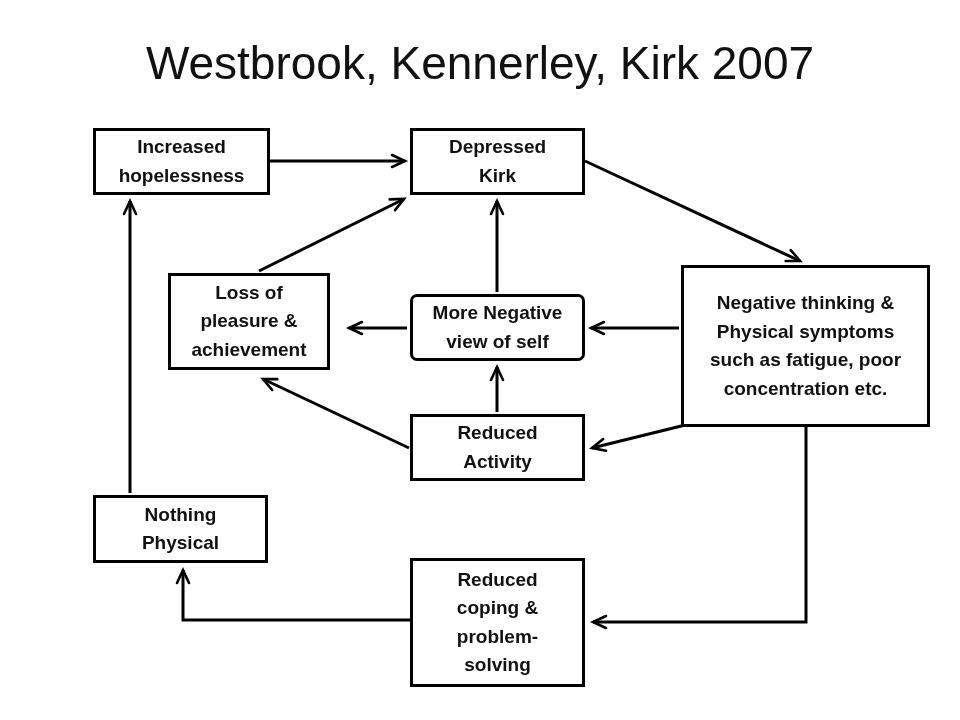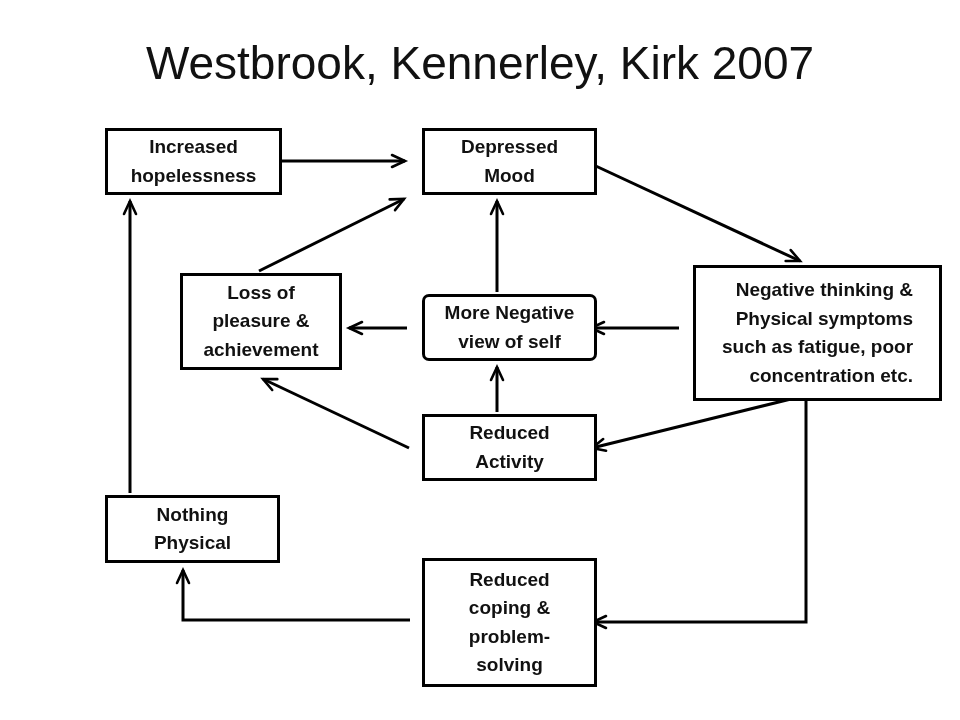--- a/index.html
+++ b/index.html
@@ -40,28 +40,27 @@
     background: #ffffff;
     display: flex;
     align-items: center;
     justify-content: center;
     text-align: center;
     font-weight: 700;
     font-size: 19px;
     line-height: 1.5;
     color: #111111;
     white-space: pre-line;
-    margin-left: 12px;
   }
   
   #node-increased-hopelessness { left: 93px;  top: 128px; width: 177px; height: 67px; }
   #node-depressed-mood         { left: 410px; top: 128px; width: 175px; height: 67px; }
   #node-loss-of-pleasure       { left: 168px; top: 273px; width: 162px; height: 97px; }
   #node-more-negative-view     { left: 410px; top: 294px; width: 175px; height: 67px; border-radius: 7px; }
-  #node-negative-thinking      { left: 681px; top: 265px; width: 249px; height: 136px; text-align: right; }
+  #node-negative-thinking      { left: 681px; top: 265px; width: 249px; height: 162px; }
   #node-reduced-activity       { left: 410px; top: 414px; width: 175px; height: 67px; }
   #node-nothing-changes        { left: 93px;  top: 495px; width: 175px; height: 68px; }
   #node-reduced-coping         { left: 410px; top: 558px; width: 175px; height: 129px; }
 </style>
 </head>
 <body>
 
 <div class="slide">
 
   <div class="title">Westbrook, Kennerley, Kirk 2007</div>
@@ -85,21 +84,21 @@
       <path d="M806,395 L806,622 L593,622" marker-end="url(#arrow)"></path>
       <path d="M410,620 L183,620 L183,570" marker-end="url(#arrow)"></path>
       <path d="M130,493 L130,201" marker-end="url(#arrow)"></path>
     </g>
   </svg>
 
   <div class="node" id="node-increased-hopelessness">Increased
 hopelessness</div>
 
   <div class="node" id="node-depressed-mood">Depressed
-Mood</div>
+Kirk</div>
 
   <div class="node" id="node-loss-of-pleasure">Loss of
 pleasure &amp;
 achievement</div>
 
   <div class="node" id="node-more-negative-view">More Negative
 view of self</div>
 
   <div class="node" id="node-negative-thinking">Negative thinking &amp;
 Physical symptoms

